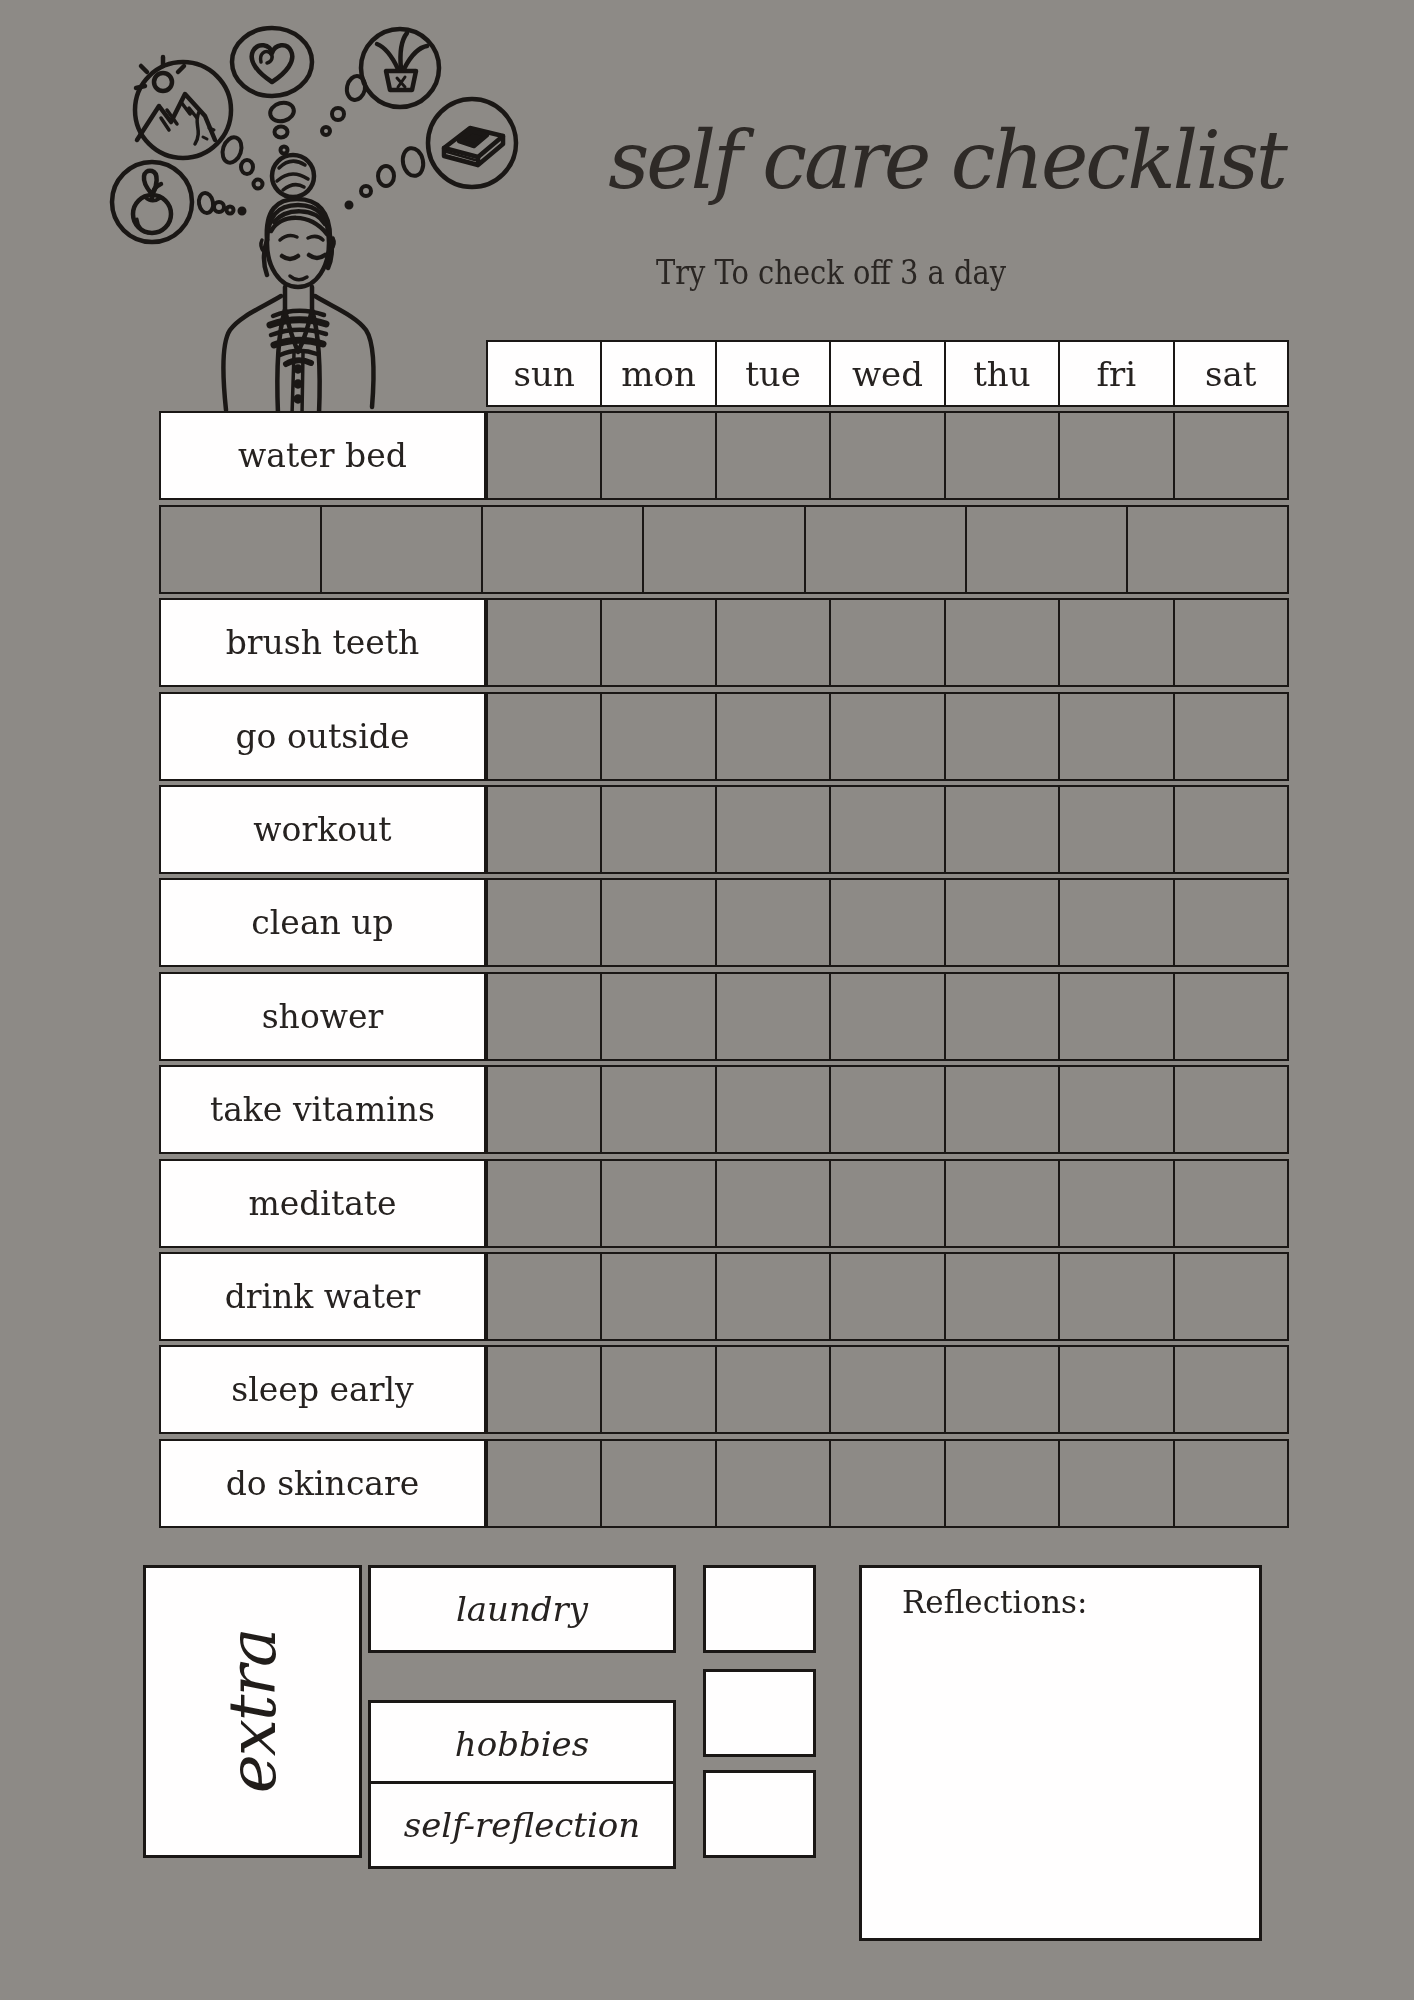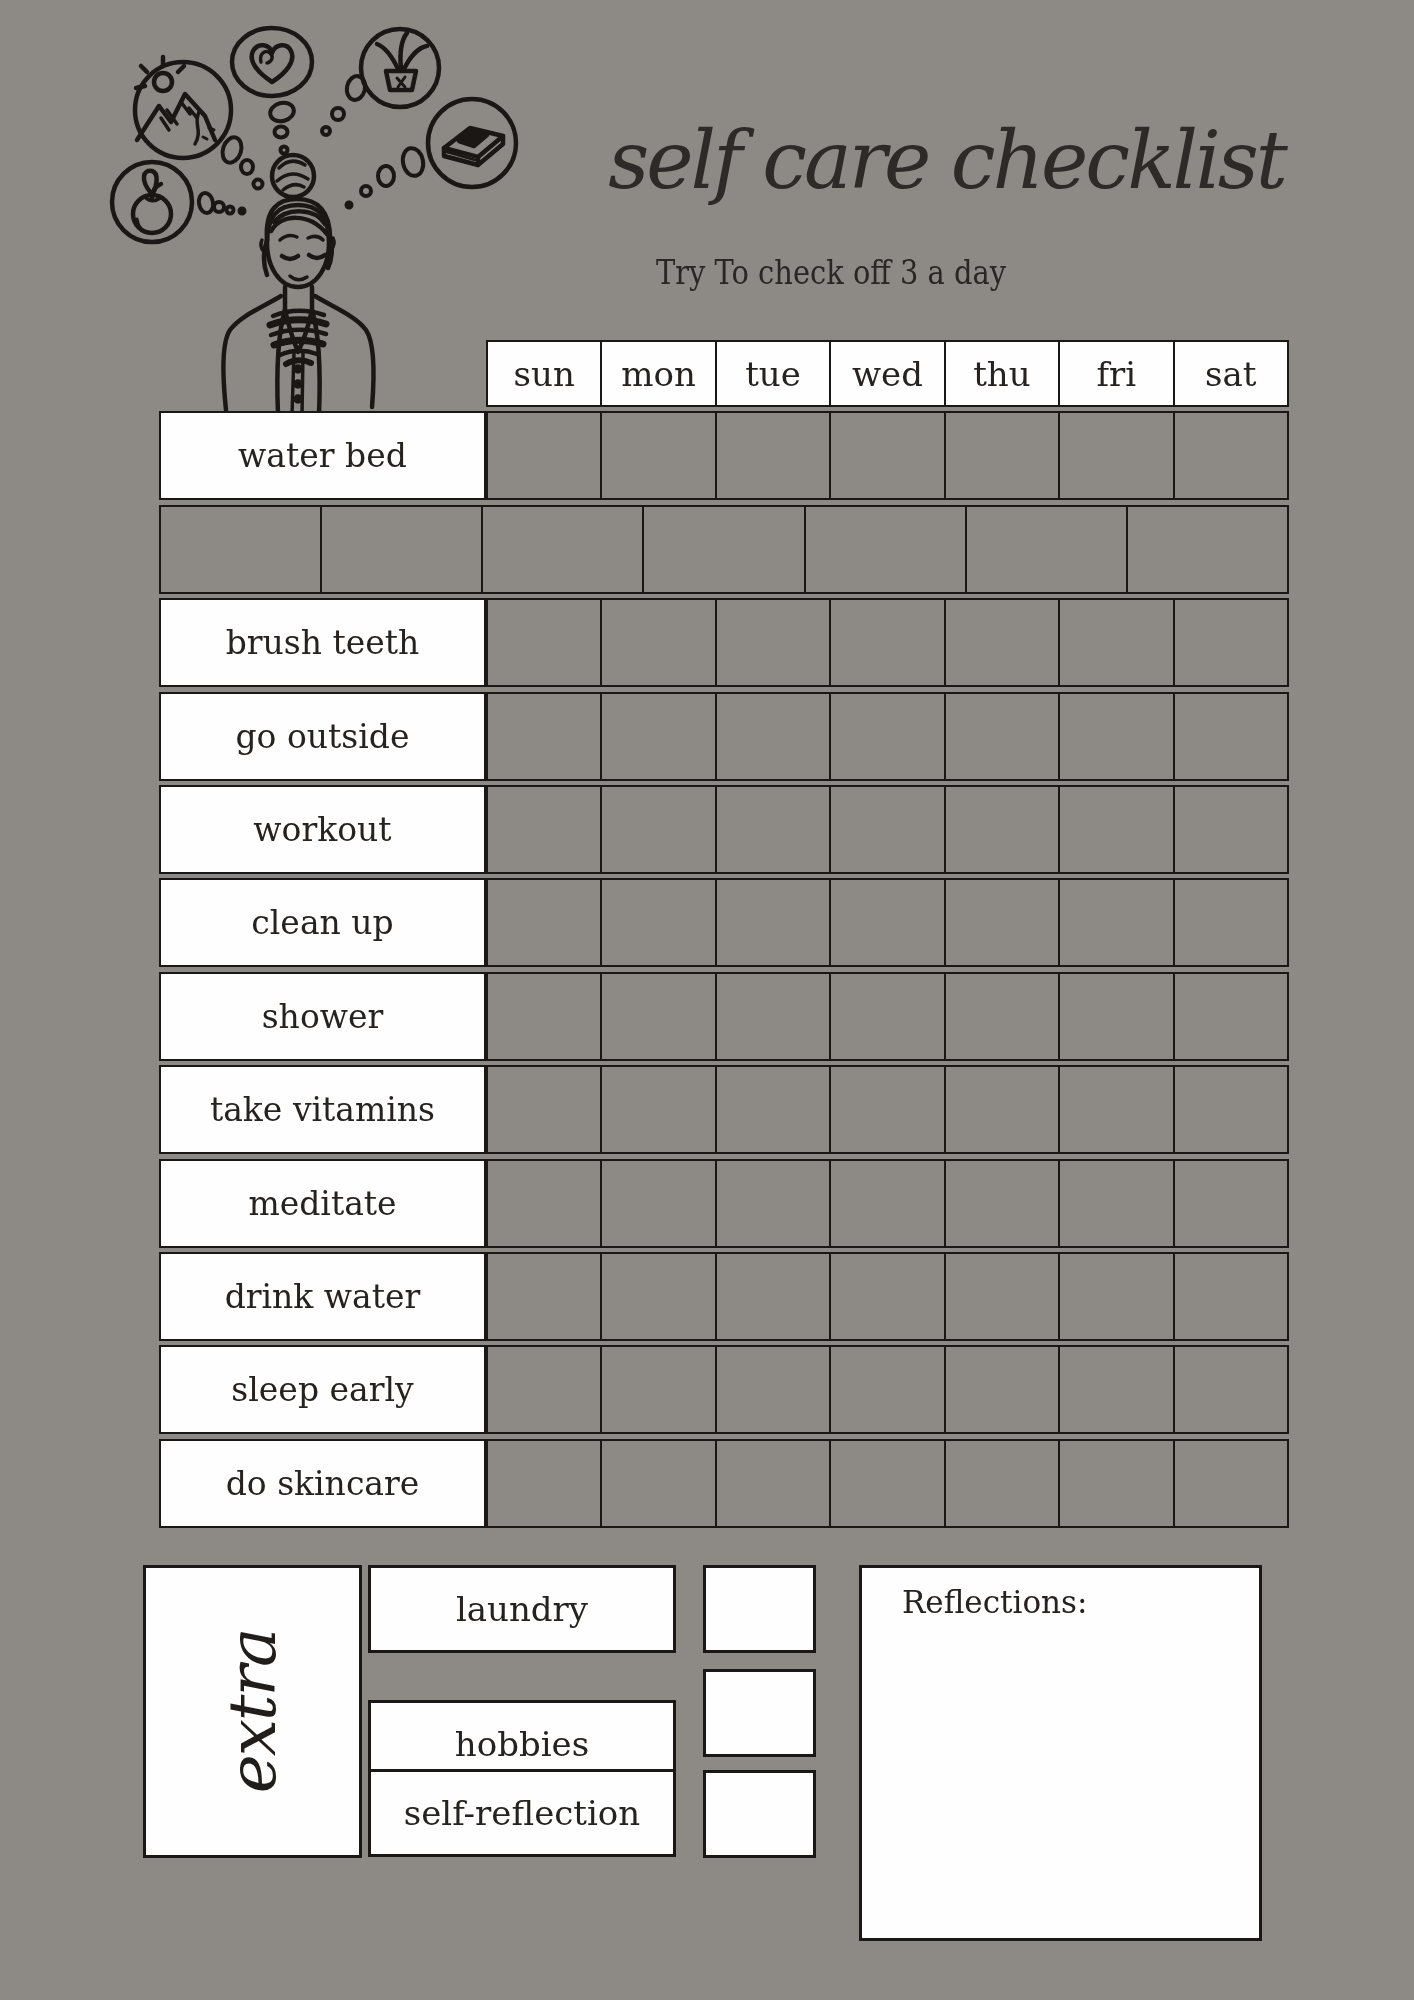--- a/index.html
+++ b/index.html
@@ -46,21 +46,21 @@
   
   .extras{position:absolute;left:143px;top:1565px;width:1120px;height:293px;z-index:3;}
   .xbox{box-sizing:border-box;background:#fffefe;border:3px solid #1a1715;position:absolute;}
   .x-extra{left:0;top:0;width:219px;height:293px;display:flex;align-items:center;justify-content:center;}
   .x-extra span{
     display:block;transform:rotate(-90deg);font-style:italic;font-size:66px;
     letter-spacing:-2px;color:#211d1a;white-space:nowrap;
   }
   .x-item{
     left:225px;width:308px;height:88px;
-    display:flex;align-items:center;justify-content:center;font-size:34px;color:#262220;
+    display:flex;align-items:center;justify-content:center;font-size:34px;color:#262220;font-style:italic;
   }
   .x-check{left:560px;width:113px;height:88px;}
   .x-reflect{left:716px;top:0;width:403px;height:376px;padding:16px 0 0 40px;}
   .x-reflect .r-label{font-size:31px;color:#262220;}
 </style>
 </head>
 <body>
 
 <svg id="illustration" viewBox="0 0 500 430">
   <g stroke="#1a1715" stroke-width="4.5" fill="none" stroke-linecap="round" stroke-linejoin="round">
@@ -290,19 +290,19 @@
 
 <div class="extras">
   <div class="xbox x-extra">
     <span>extra</span>
   </div>
   <div id="extraItems">
       <div class="xbox x-item" style="top: 0px;">laundry</div>
       <div class="xbox x-check" style="top: 0px;"></div>
       <div class="xbox x-item" style="top: 103px; margin-top: 32px;">hobbies</div>
       <div class="xbox x-check" style="top: 104px;"></div>
-      <div class="xbox x-item" style="top: 204px;">self-reflection</div>
+      <div class="xbox x-item" style="top: 216px;">self-reflection</div>
       <div class="xbox x-check" style="top: 205px;"></div>
     </div>
   <div class="xbox x-reflect">
     <div class="r-label">Reflections:</div>
   </div>
 </div>
 
 </body></html>

